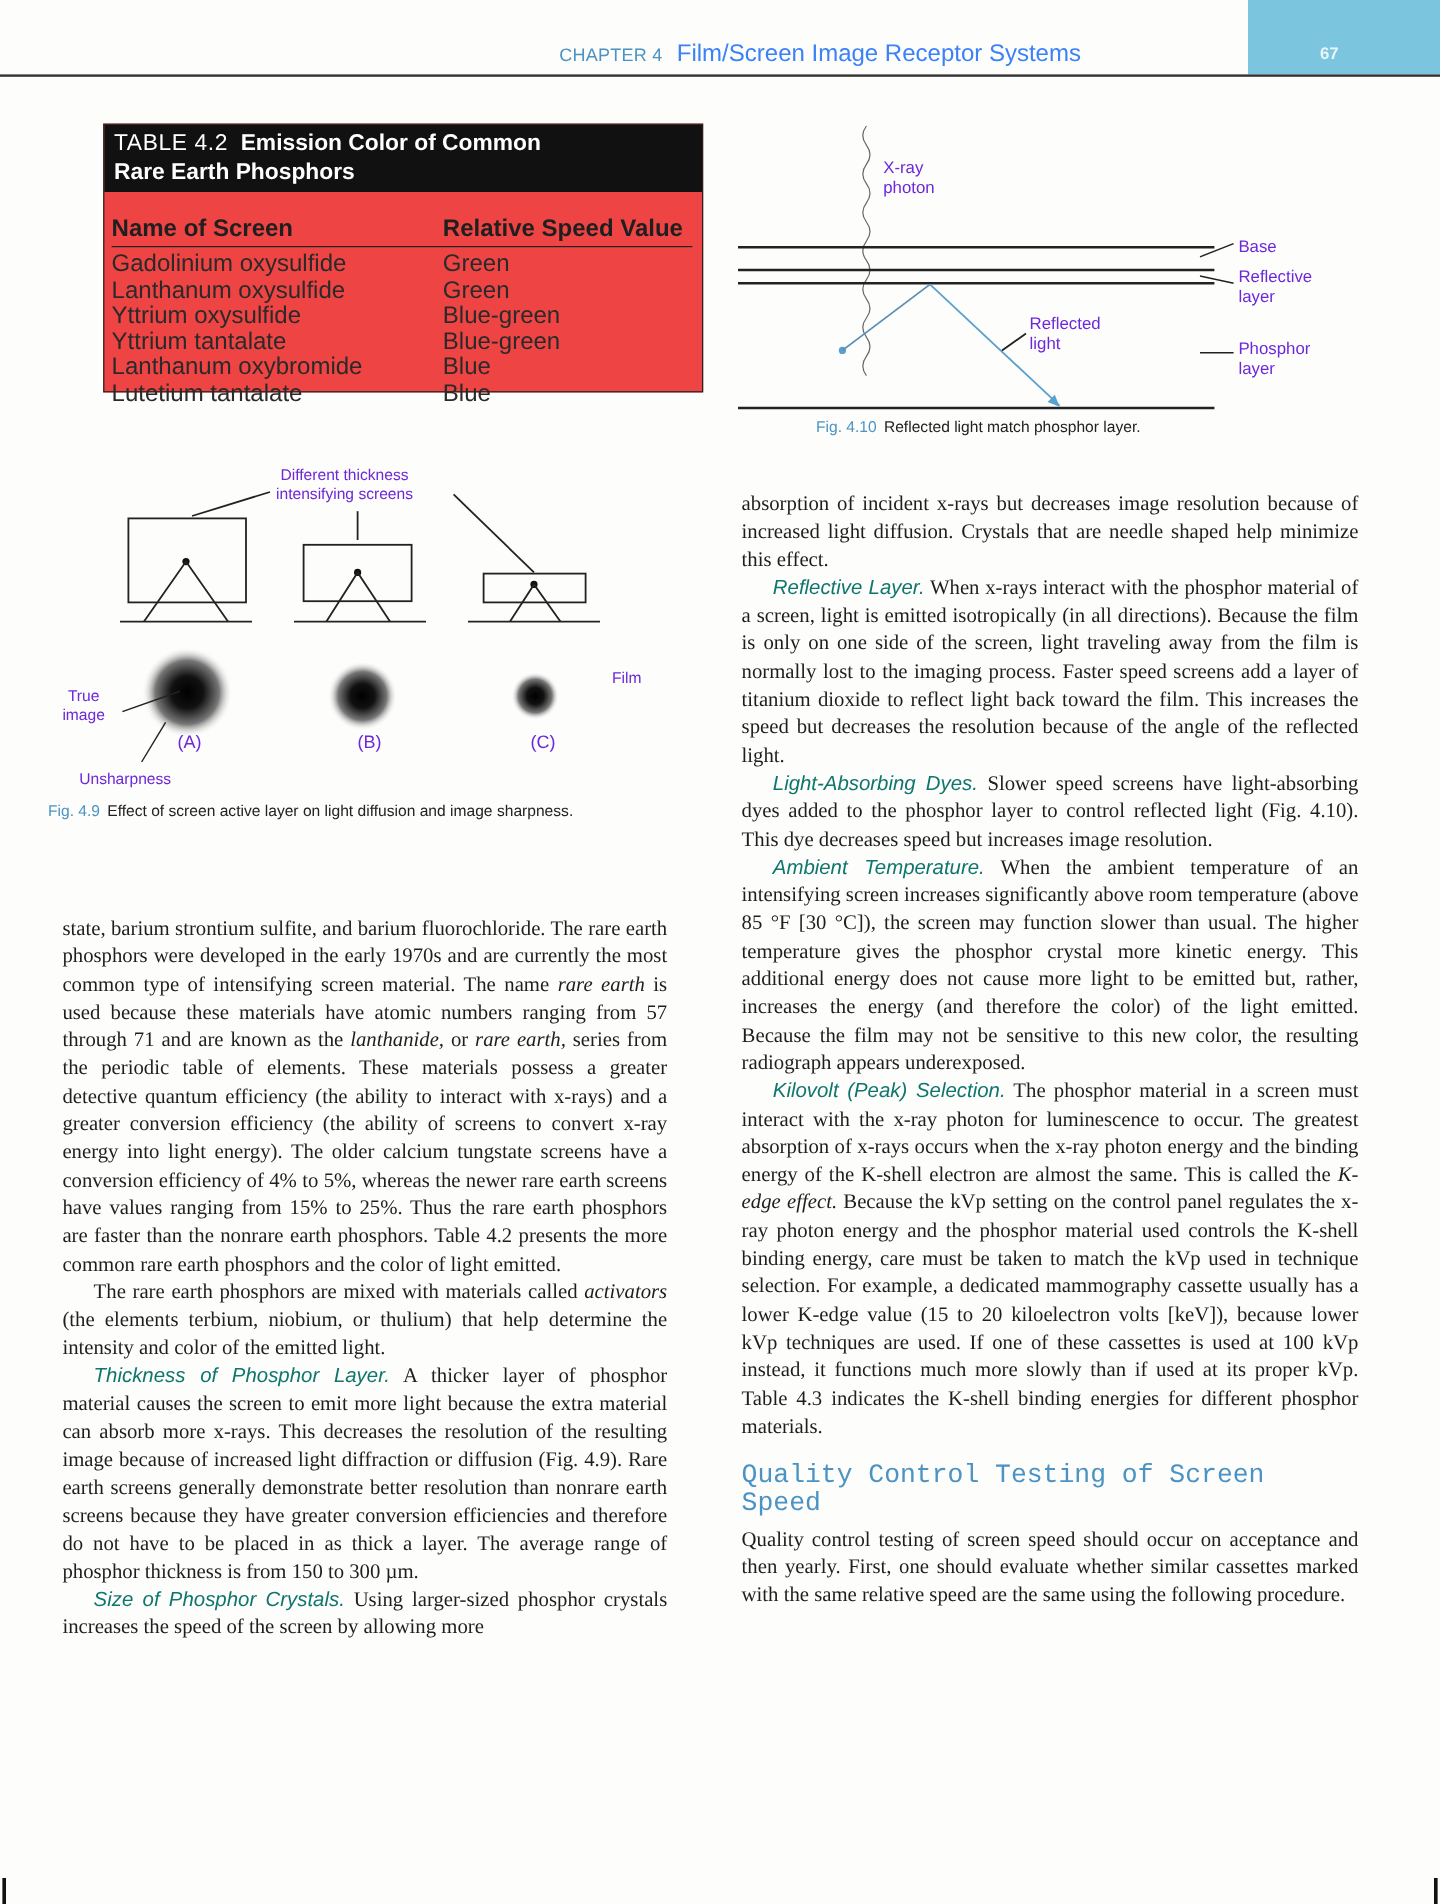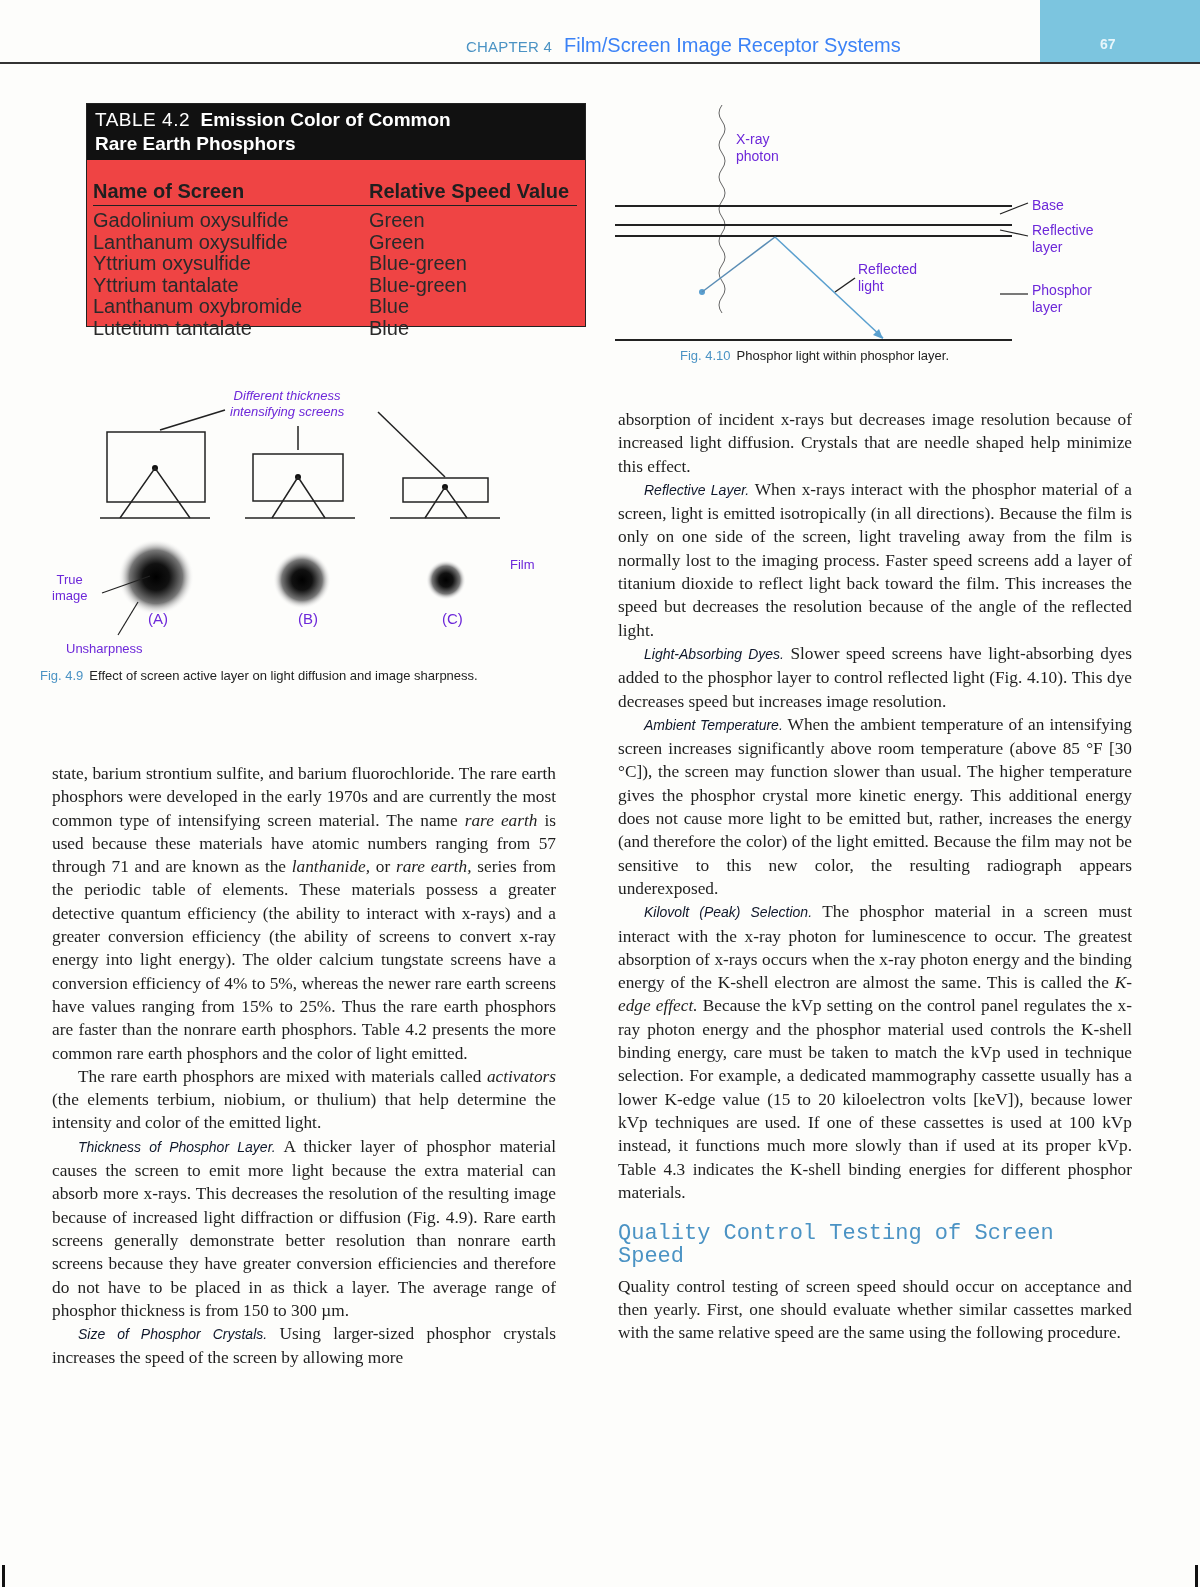--- a/index.html
+++ b/index.html
@@ -31,21 +31,21 @@
   .fig-caption .fnum { color: #4b93c4; margin-right: 6px; }
   .lbl { position: absolute; font-family: "Liberation Sans", sans-serif; font-size: 14px; line-height: 17px; color: #6d28d9; }
 
   
   .fig49 { position: absolute; left: 40px; top: 380px; width: 530px; height: 330px; }
 
   
   .col { position: absolute; font-size: 17.3px; line-height: 23.3px; text-align: justify; color: #1e1e1e; }
   .col p { margin: 0; }
   .indent { text-indent: 26px; }
-  .runin { font-family: "Liberation Sans", sans-serif; font-style: italic; color: #0f172a; font-size: 14px; }
+  .runin { font-family: "Liberation Sans", sans-serif; font-style: italic; color: #0f766e; font-size: 17px; }
   .section-head { font-family: Liberation Mono, monospace; font-size: 22px; color: #4b93c4; margin: 18px 0 6px 0; text-align: left; }
   .crop-mark { position: absolute; width: 3px; height: 22px; background: #111; top: 1565px; }
 </style>
 </head>
 <body>
 
 <div class="page-tab"></div>
 <div class="page-num">67</div>
 <div class="header-text">
   <span class="chapter-label">CHAPTER 4</span>
@@ -120,21 +120,21 @@
       <div>layer</div>
     </div>
   <div class="lbl" style="left:258px; top:166px;">
       <div>Reflected</div>
       <div>light</div>
     </div>
   <div class="lbl" style="left:432px; top:187px;">
       <div>Phosphor</div>
       <div>layer</div>
     </div>
-  <div class="fig-caption" style="left:80px; top:253px;"><span class="fnum">Fig. 4.10</span><span>Phosphor light within phosphor layer.</span></div>
+  <div class="fig-caption" style="left:80px; top:253px;"><span class="fnum">Fig. 4.10</span><span>Reflected light match phosphor layer.</span></div>
 </div>
 
 <div class="fig49">
   <svg width="530" height="290">
     <defs>
       <radialGradient id="blurA">
           <stop offset="0%" stop-color="#000"></stop>
           <stop offset="35%" stop-color="#111"></stop>
           <stop offset="70%" stop-color="#777"></stop>
           <stop offset="100%" stop-color="#fff" stop-opacity="0"></stop>
@@ -160,21 +160,21 @@
     <polyline points="385,138 405,107 427,138" fill="none" stroke="#222" stroke-width="1.5"></polyline>
     <line x1="350" y1="138" x2="460" y2="138" stroke="#222" stroke-width="1.5"></line>
 
     <circle cx="116" cy="197" r="38" fill="url(#blurA)"></circle>
     <circle cx="262" cy="200" r="29" fill="url(#blurA)"></circle>
     <circle cx="406" cy="200" r="20" fill="url(#blurA)"></circle>
 
     <line x1="62" y1="213" x2="110" y2="196" stroke="#222" stroke-width="1.2"></line>
     <line x1="78" y1="255" x2="98" y2="222" stroke="#222" stroke-width="1.2"></line>
   </svg>
-  <div class="lbl" style="left:190px; top:8px; text-align:center; font-size:13px; line-height:16px;font-style:italic;">
+  <div class="lbl" style="left:190px; top:8px; text-align:center; font-size:13px; line-height:16px;">
       <div>Different thickness</div>
       <div>intensifying screens</div>
     </div>
   <div class="lbl" style="left:470px; top:128px; font-size:13px;margin-top:48px;">Film</div>
   <div class="lbl" style="left:12px; top:192px; font-size:13px; line-height:16px; text-align:center;">
       <div>True</div>
       <div>image</div>
     </div>
   <div class="lbl" style="left:108px; top:230px; font-size:15px;">(A)</div>
   <div class="lbl" style="left:258px; top:230px; font-size:15px;">(B)</div>

